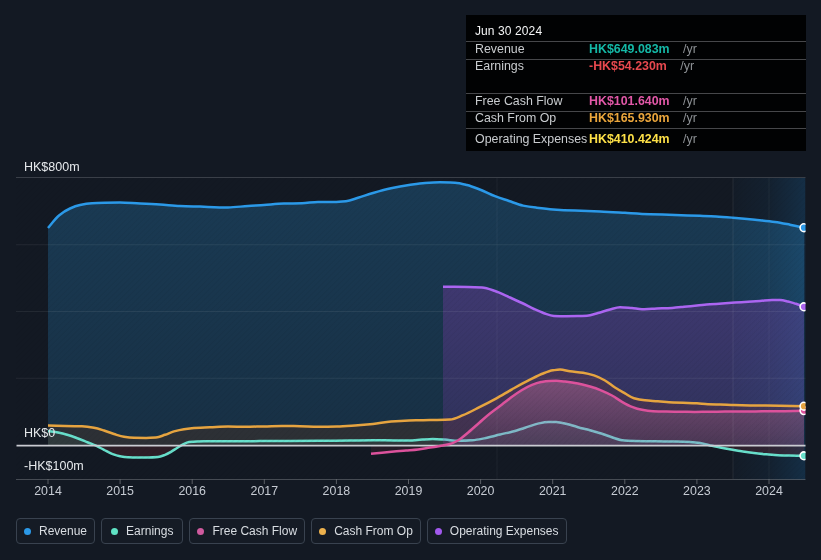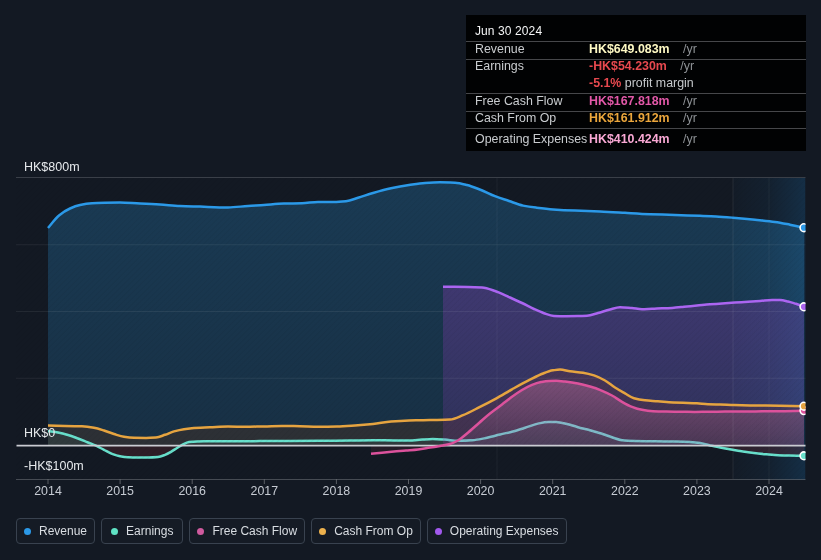--- a/index.html
+++ b/index.html
@@ -117,40 +117,37 @@
 <line x1="769.0" y1="479.5" x2="769.0" y2="484" stroke="rgba(255,255,255,0.30)" stroke-width="1"></line>
 <text x="769.0" y="494.5" fill="#c6cbd3" font-size="12.4" text-anchor="middle">2024</text>
 <text x="24" y="170.8" fill="#e6e9ec" font-size="12.5" font-weight="500">HK$800m</text>
 <text x="24" y="437.3" fill="#e6e9ec" font-size="12.5" font-weight="500">HK$0</text>
 <text x="24" y="469.8" fill="#e6e9ec" font-size="12.5" font-weight="500">-HK$100m</text>
 </svg>
 <div class="tt">
 <div class="tt-title">Jun 30 2024</div>
 <div class="tt-row" style="top:25.0px;height:17.700000000000003px">
 <span class="tt-lab">Revenue</span>
-<span class="tt-val"><b style="color:#fef9c3">HK$649.083m</b><span class="suf"> /yr</span></span>
+<span class="tt-val"><b style="color:#14b8a6">HK$649.083m</b><span class="suf"> /yr</span></span>
 </div>
 <div class="tt-row" style="top:42.7px;height:16.799999999999997px">
 <span class="tt-lab">Earnings</span>
 <span class="tt-val"><b style="color:#e7494f">-HK$54.230m</b><span class="suf"> /yr</span></span>
 </div>
-<div class="tt-row" style="top:59.5px;height:17.400000000000006px">
-<span class="tt-val"><b style="color:#e7494f">-5.1%</b><span class="sufb">&nbsp;profit margin</span></span>
-</div>
 <div class="tt-row" style="top:76.9px;height:17.799999999999997px">
 <span class="tt-lab">Free Cash Flow</span>
-<span class="tt-val"><b style="color:#e258a8">HK$167.818m</b><span class="suf"> /yr</span></span>
+<span class="tt-val"><b style="color:#e258a8">HK$101.640m</b><span class="suf"> /yr</span></span>
 </div>
 <div class="tt-row" style="top:94.7px;height:17.499999999999986px">
 <span class="tt-lab">Cash From Op</span>
-<span class="tt-val"><b style="color:#eba63c">HK$161.912m</b><span class="suf"> /yr</span></span>
+<span class="tt-val"><b style="color:#eba63c">HK$165.930m</b><span class="suf"> /yr</span></span>
 </div>
 <div class="tt-row" style="top:112.19999999999999px;height:22.80000000000001px">
 <span class="tt-lab">Operating Expenses</span>
-<span class="tt-val"><b style="color:#f9a8d4">HK$410.424m</b><span class="suf"> /yr</span></span>
+<span class="tt-val"><b style="color:#fde047">HK$410.424m</b><span class="suf"> /yr</span></span>
 </div>
 <div class="tt-div" style="top:25.5px"></div>
 <div class="tt-div" style="top:43.7px"></div>
 <div class="tt-div" style="top:77.9px"></div>
 <div class="tt-div" style="top:95.7px"></div>
 <div class="tt-div" style="top:113.19999999999999px"></div>
 </div>
 <div class="legend">
 <div class="li"><span class="dot" style="background:#2b99e8"></span>Revenue</div>
 <div class="li" style="padding:0 9px"><span class="dot" style="background:#5fe2c4"></span>Earnings</div>

